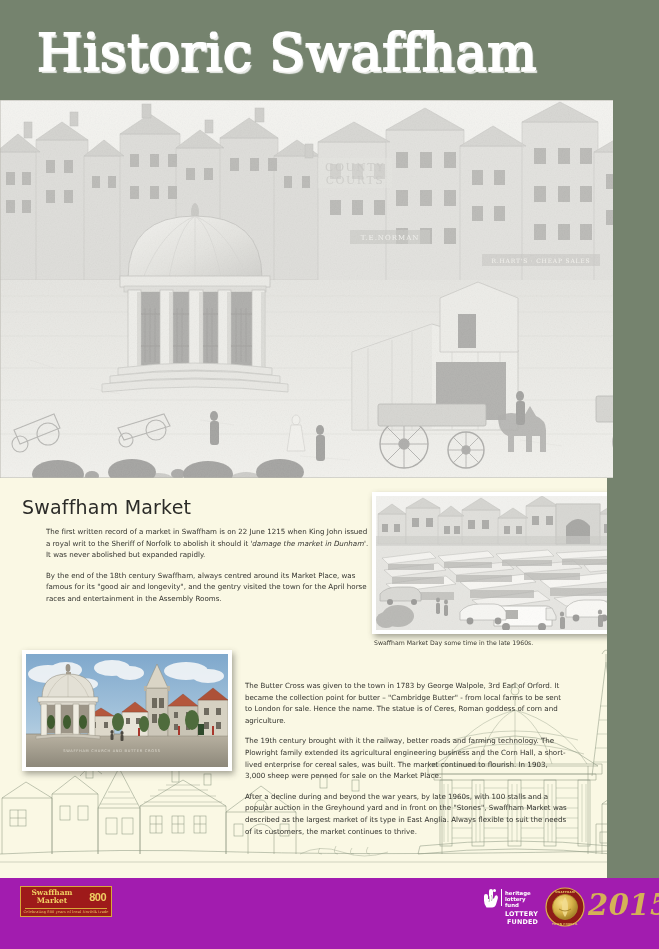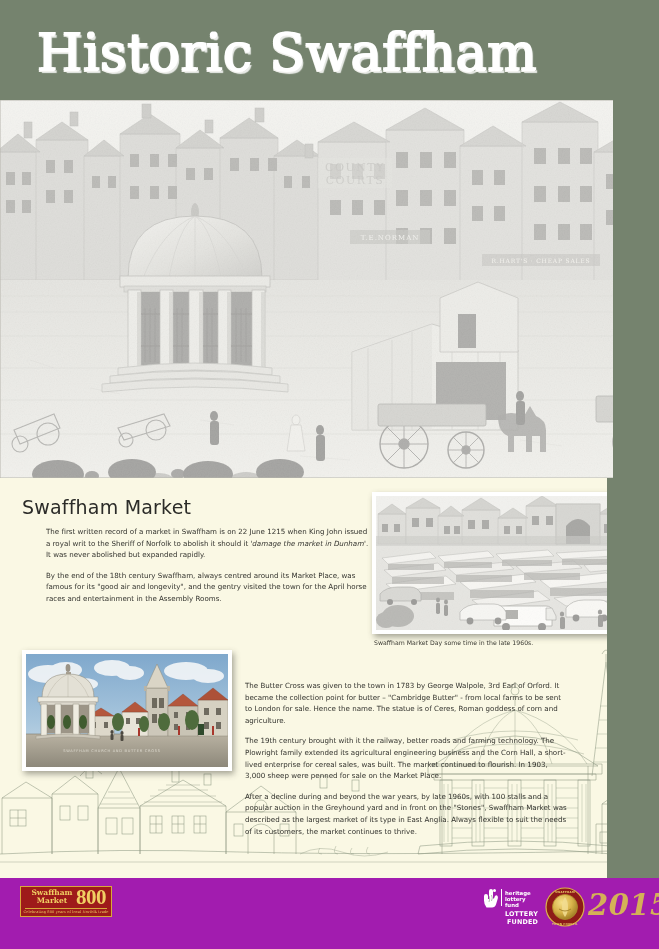--- a/index.html
+++ b/index.html
@@ -167,22 +167,22 @@
     text-align: center;
     font-family: "DejaVu Serif", "Liberation Serif", serif;
     font-size: 7.5px;
     line-height: 8.4px;
     font-weight: 700;
     color: #f0cf63;
   }
   .logo800-num {
     position: absolute;
     right: 5px; top: 1px;
-    font-family: Liberation Serif, serif;
-    font-size: 21px;
+    font-family: Liberation Sans, sans-serif;
+    font-size: 11px;
     line-height: 19px;
     font-weight: 700;
     color: #f0cf63;
     letter-spacing: -0.5px;
   }
   .logo800-rule {
     position: absolute;
     left: 4px; right: 4px; top: 20.5px;
     height: 1px;
     background: #d8a93a;

